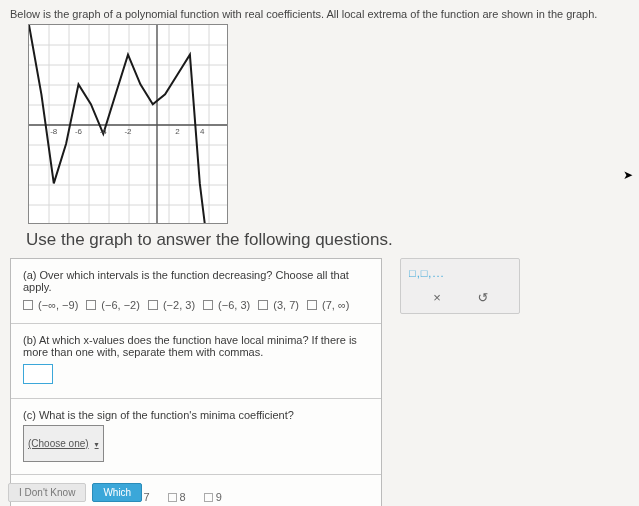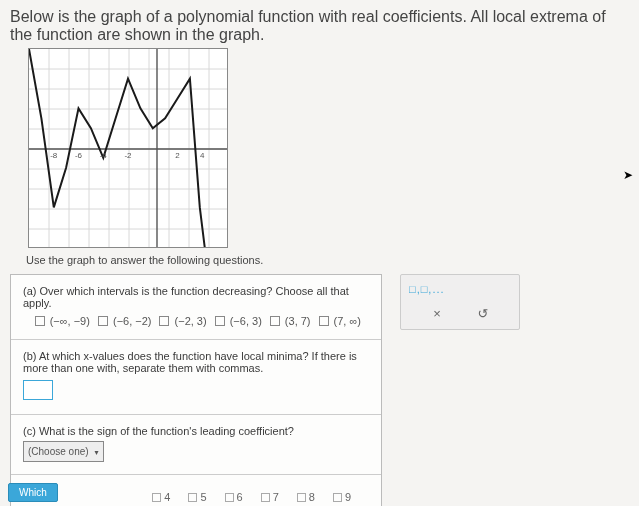--- a/index.html
+++ b/index.html
@@ -8,55 +8,55 @@
     padding: 8px 10px;
     font-family: Arial, sans-serif;
     font-size: 11px;
     background: #f5f4f2;
     color: #3a3a3a;
     width: 639px;
     height: 506px;
     overflow: hidden;
     position: relative;
   }
-  .intro { font-size: 16px; color: #444; margin-bottom: 4px; }
+  .intro { font-size: 11px; color: #444; margin-bottom: 4px; }
   .graph-box {
     width: 200px; height: 200px;
     border: 1px solid #888;
     background: #fff;
     margin: 2px 0 6px 18px;
     position: relative;
   }
   .graph-box svg { display:block; }
-  .instr { font-size: 11px; color: #444; margin: 4px 0 8px 0; padding-left: 16px; }
+  .instr { font-size: 17px; color: #444; margin: 4px 0 8px 0; padding-left: 16px; }
 
   .main-row { display: flex; gap: 18px; align-items:flex-start; }
   .questions {
     width: 372px;
     border: 1px solid #bbb;
     background: #fdfdfc;
   }
   .qcell {
     padding: 10px 12px 12px 12px;
     border-bottom: 1px solid #ccc;
     font-size: 11px;
     color: #3a3a3a;
   }
   .qcell:last-child { border-bottom: none; padding-bottom:4px;}
-  .opts { margin-top: 6px; color:#555;text-align:right;}
+  .opts { margin-top: 6px; color:#555;}
   .chk { display:inline-block; width:10px; height:10px; border:1px solid #888; margin-right:2px; vertical-align:-1px;}
   .optspan { margin-right: 8px; white-space:nowrap;}
   .textbox {
     display:inline-block; min-width:30px; height:20px;
     border:1px solid #3ba7d9; background:#fff; margin-top:6px;
     padding:2px 4px;
   }
   .select {
     display:inline-block; border:1px solid #888; background:#eee;
-    padding:4px 4px; font-size:10px; color:#555; margin-top:4px;
+    padding:12px 4px; font-size:10px; color:#555; margin-top:4px;text-decoration:underline;
   }
   .select .arrow { margin-left:6px; font-size:8px;}
   .dopt { display:inline-block; margin-right:18px; color:#666;}
   .dchk { display:inline-block; width:9px; height:9px; border:1px solid #aaa; margin-right:3px; vertical-align:-1px;}
 
   .toolbox {
     width: 120px;
     border: 1px solid #ccc;
     background: #f0efef;
     padding: 8px;
@@ -128,21 +128,21 @@
       <div>(a) Over which intervals is the function decreasing? Choose all that apply.</div>
       <div class="opts" id="a-opts"><span class="optspan"><span class="chk"></span> (−∞, −9)</span><span class="optspan"><span class="chk"></span> (−6, −2)</span><span class="optspan"><span class="chk"></span> (−2, 3)</span><span class="optspan"><span class="chk"></span> (−6, 3)</span><span class="optspan"><span class="chk"></span> (3, 7)</span><span class="optspan"><span class="chk"></span> (7, ∞)</span></div>
     </div>
 
     <div class="qcell">
       <div>(b) At which x-values does the function have local minima? If there is more than one with, separate them with commas.</div>
       <span class="textbox"></span>
     </div>
 
     <div class="qcell">
-      <div>(c) What is the sign of the function's leading coefficient?</div>
+      <div>(c) What is the sign of the function's minima coefficient?</div>
       <span class="select">
         <span>(Choose one)</span><span class="arrow">▾</span>
       </span>
     </div>
 
     <div class="qcell">
       <div class="opts" id="d-opts"><span class="dopt"><span class="dchk"></span>4</span><span class="dopt"><span class="dchk"></span>5</span><span class="dopt"><span class="dchk"></span>6</span><span class="dopt"><span class="dchk"></span>7</span><span class="dopt"><span class="dchk"></span>8</span><span class="dopt"><span class="dchk"></span>9</span></div>
     </div>
 
   </div>
@@ -150,16 +150,17 @@
   <div class="toolbox">
     <div class="toolbox-top">□,□,...</div>
     <div class="toolbox-row">
       <div class="tbtn">×</div>
       <div class="tbtn">↺</div>
     </div>
   </div>
 </div>
 
 <div class="footer">
+  <div class="btn btn-idk">I Don't Know</div>
   <div class="btn btn-submit">Which</div>
 </div>
 
 <div class="cursor">➤</div>
 
 </body></html>

